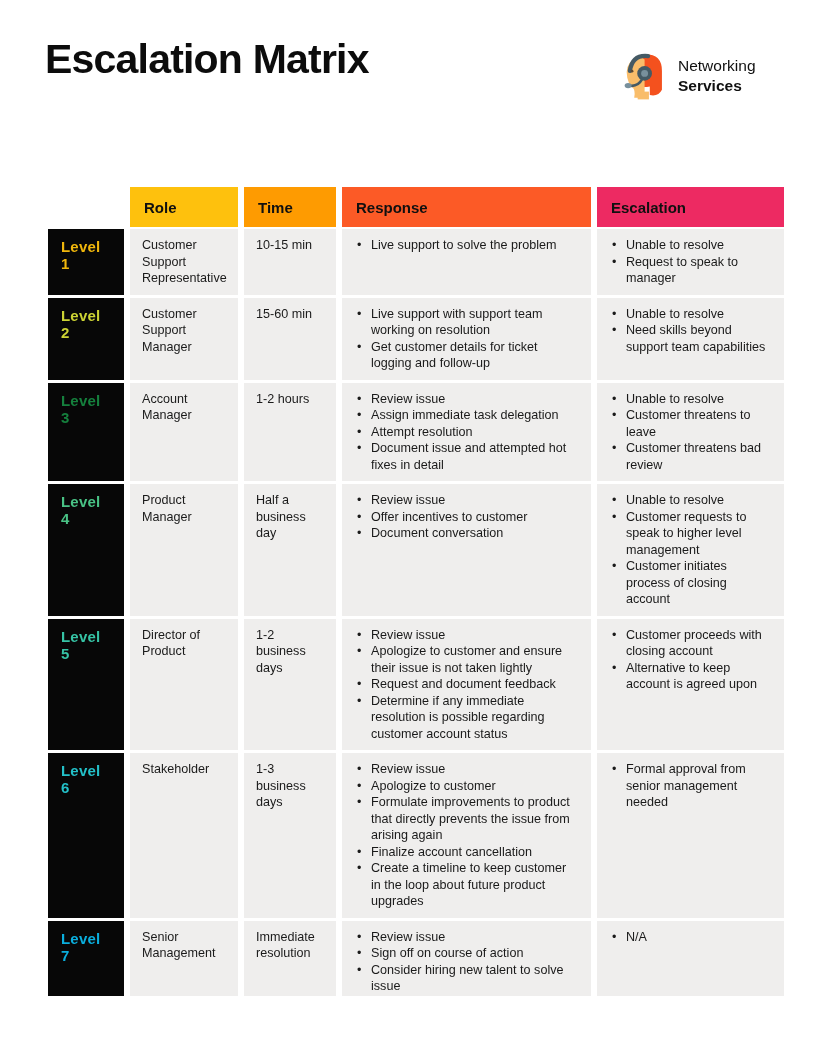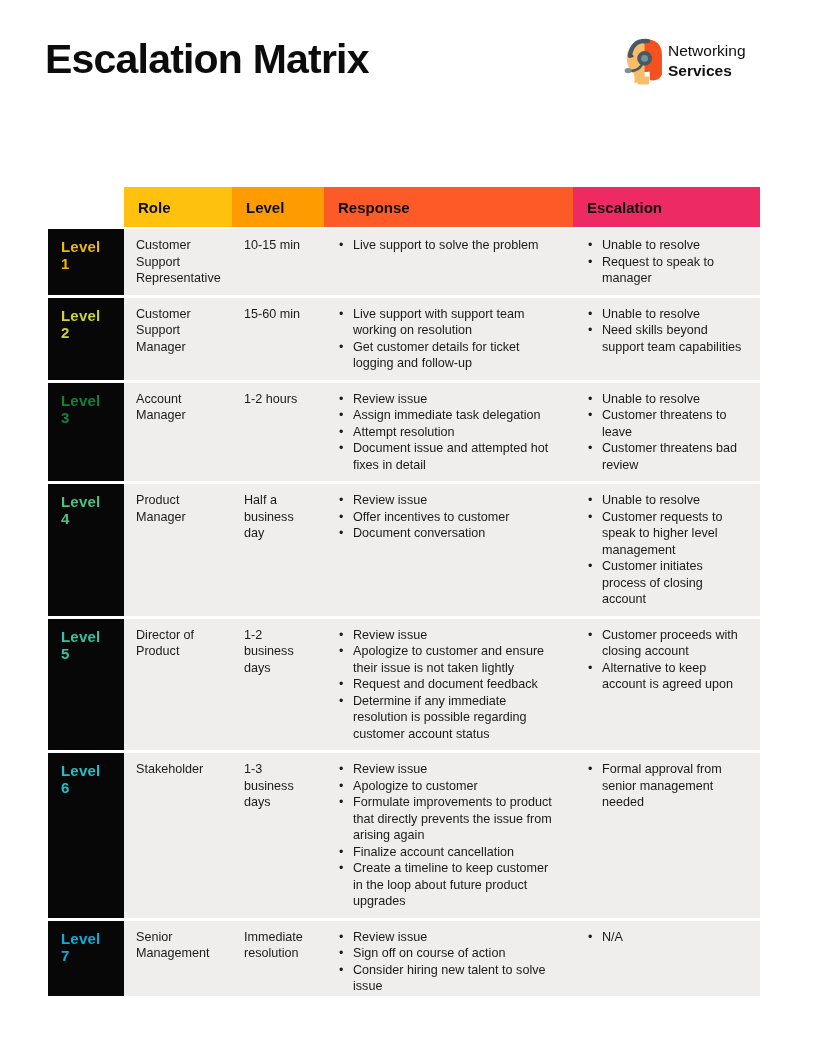--- a/index.html
+++ b/index.html
@@ -15,31 +15,31 @@
   .doc-title {
     position: absolute; left: 45px; top: 36px; margin: 0;
     font-size: 41px; font-weight: 800; letter-spacing: -0.8px; color: #0c0c0c;
   }
   .issue {
     position: absolute; left: 48px; top: 93px; width: 256px; margin: 0;
     font-size: 15.5px; line-height: 1.5; color: #141414;
   }
   .issue .issue-label { font-weight: 700; }
 
-  .logo { position: absolute; left: 616px; top: 33px; display: flex; align-items: center; gap: 0; }
+  .logo { position: absolute; left: 616px; top: 48px; display: flex; align-items: center; gap: 10px; }
   .logo svg { display: block; }
   .logo-text { font-size: 15.5px; line-height: 1.32; color: #101010; }
   .logo-text .bold { font-weight: 700; }
 
   
   .matrix { position: absolute; left: 48px; top: 187px; width: 720px; }
   .row {
     display: grid;
     grid-template-columns: 76px 108px 92px 249px 187px;
-    column-gap: 0;
+    column-gap: 6px;
   }
   .header-row { height: 40px; margin-bottom: 2px; }
   .header-row .spacer { background: transparent; }
   .header-cell {
     display: flex; align-items: center; padding-left: 14px;
     font-weight: 700; font-size: 15px; color: #101010;
   }
   .body-row { margin-bottom: 3px; }
   .level-cell {
     background: #070707;
@@ -80,21 +80,21 @@
     <div class="logo-text">
       <div>Networking</div>
       <div class="bold">Services</div>
     </div>
   </div>
 
   <div class="matrix">
     <div class="row header-row">
       <div class="spacer"></div>
       <div class="header-cell" style="background: rgb(254, 193, 13);">Role</div>
-      <div class="header-cell" style="background: rgb(254, 155, 1);">Level</div>
+      <div class="header-cell" style="background: rgb(254, 155, 1);">Time</div>
       <div class="header-cell" style="background: rgb(252, 90, 38);">Response</div>
       <div class="header-cell" style="background: rgb(237, 42, 98);">Escalation</div>
     </div>
     <div id="matrix-body">
   <div class="row body-row">
     <div class="level-cell" style="background: rgb(7, 7, 7);"><span class="level-label" style="color: rgb(239, 182, 12);">Level 1</span></div>
     <div class="body-cell cell-role">Customer Support Representative</div>
     <div class="body-cell cell-time">10-15 min</div>
     <div class="body-cell cell-response">
             <ul>

